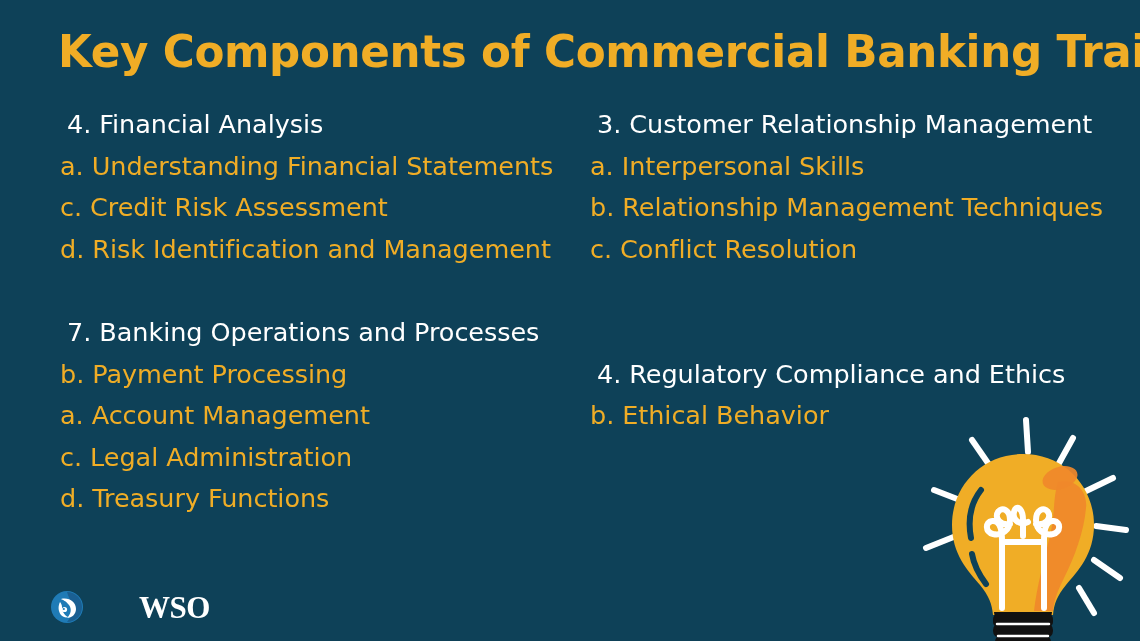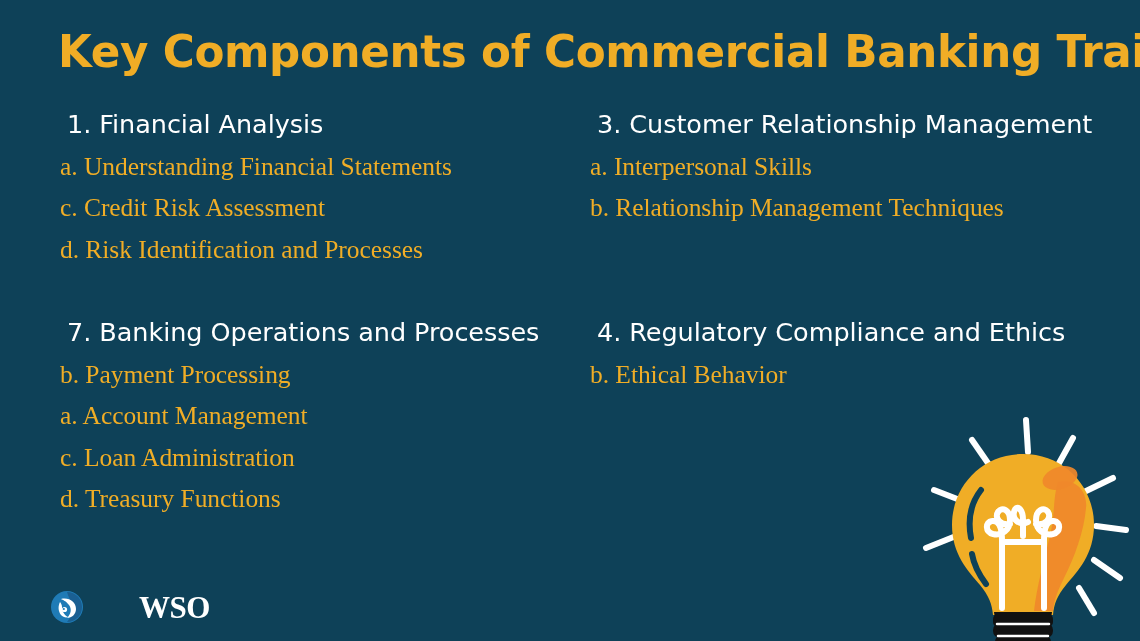--- a/index.html
+++ b/index.html
@@ -59,21 +59,20 @@
     letter-spacing: -0.05px;
   }
   .heading {
     color: #ffffff;
     padding-left: 7px;
     font-size: 25.5px;
   }
   .sub {
     color: #f0ad26;
     padding-left: 0px;
-    font-family: Liberation Serif, serif;
   }
 
   
   .bulb-wrap {
     position: absolute;
     left: 898px;
     top: 408px;
     width: 242px;
     height: 233px;
   }
@@ -109,42 +108,43 @@
 
 <div class="slide">
 
   <div class="title">Key Components of Commercial Banking Training</div>
 
   <div class="columns">
 
     <div class="col col-left">
 
       <div class="group">
-        <div class="line heading">1. Financial Analysis</div>
+        <div class="line heading">4. Financial Analysis</div>
         <div class="line sub">a. Understanding Financial Statements</div>
         <div class="line sub">c. Credit Risk Assessment</div>
-        <div class="line sub">d. Risk Identification and Processes</div>
+        <div class="line sub">d. Risk Identification and Management</div>
       </div>
 
       <div class="group">
         <div class="line heading">7. Banking Operations and Processes</div>
         <div class="line sub">b. Payment Processing</div>
         <div class="line sub">a. Account Management</div>
-        <div class="line sub">c. Loan Administration</div>
+        <div class="line sub">c. Legal Administration</div>
         <div class="line sub">d. Treasury Functions</div>
       </div>
 
     </div>
 
     <div class="col col-right">
 
       <div class="group">
         <div class="line heading">3. Customer Relationship Management</div>
         <div class="line sub">a. Interpersonal Skills</div>
         <div class="line sub">b. Relationship Management Techniques</div>
+        <div class="line sub">c. Conflict Resolution</div>
       </div>
 
       <div class="group" style="margin-top:83.5px">
         <div class="line heading">4. Regulatory Compliance and Ethics</div>
         <div class="line sub">b.  Ethical Behavior</div>
       </div>
 
     </div>
   </div>
 

